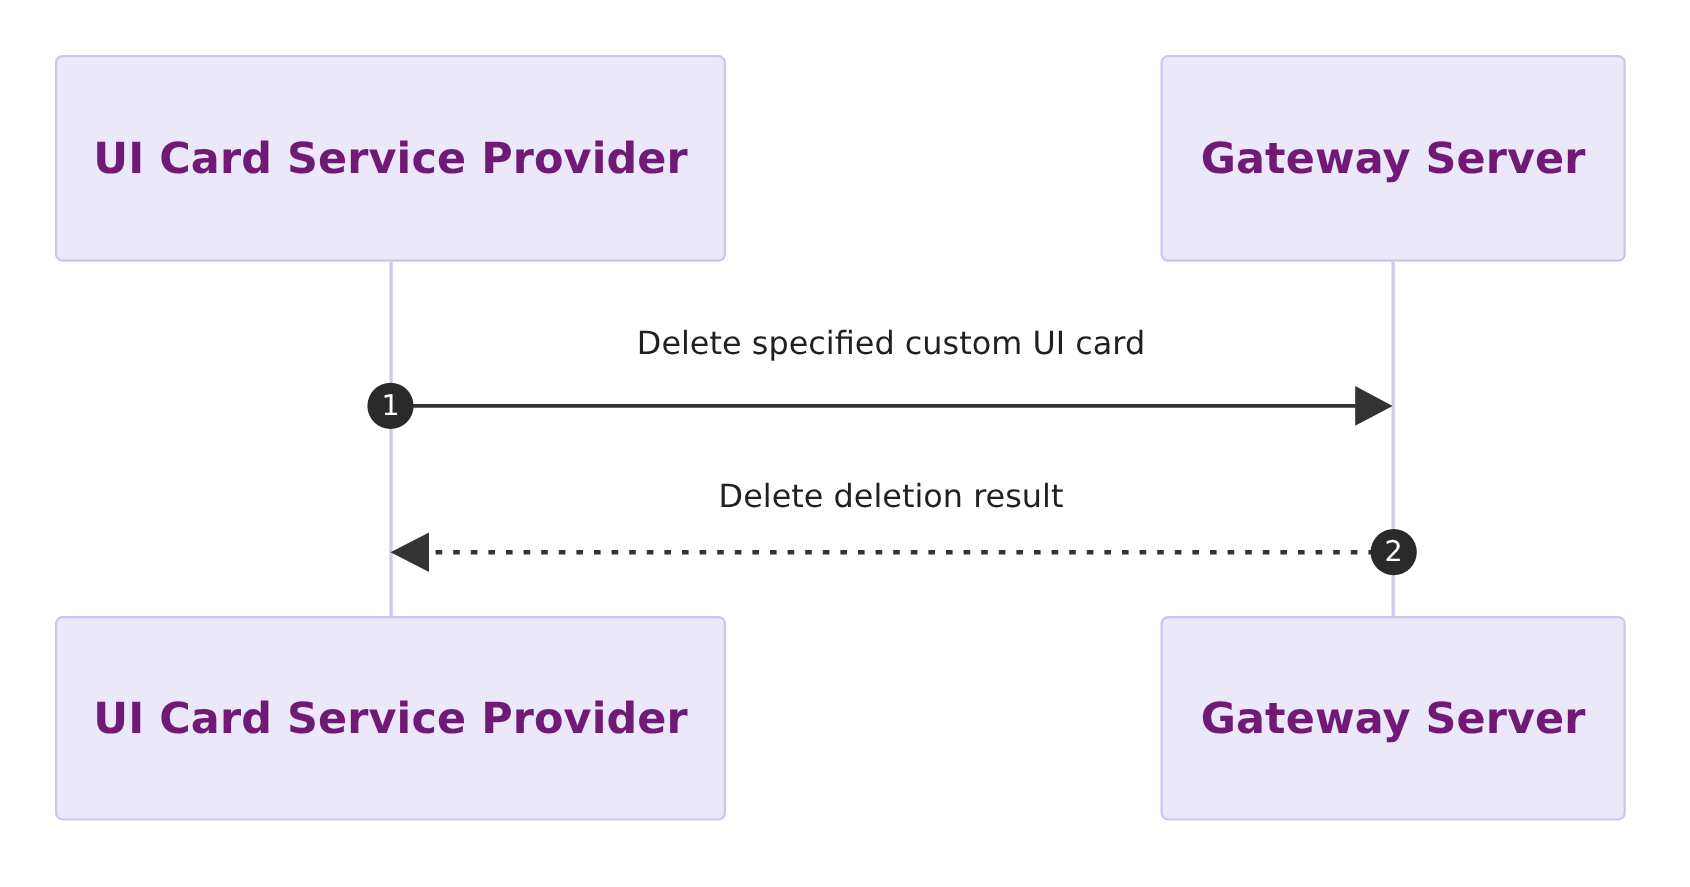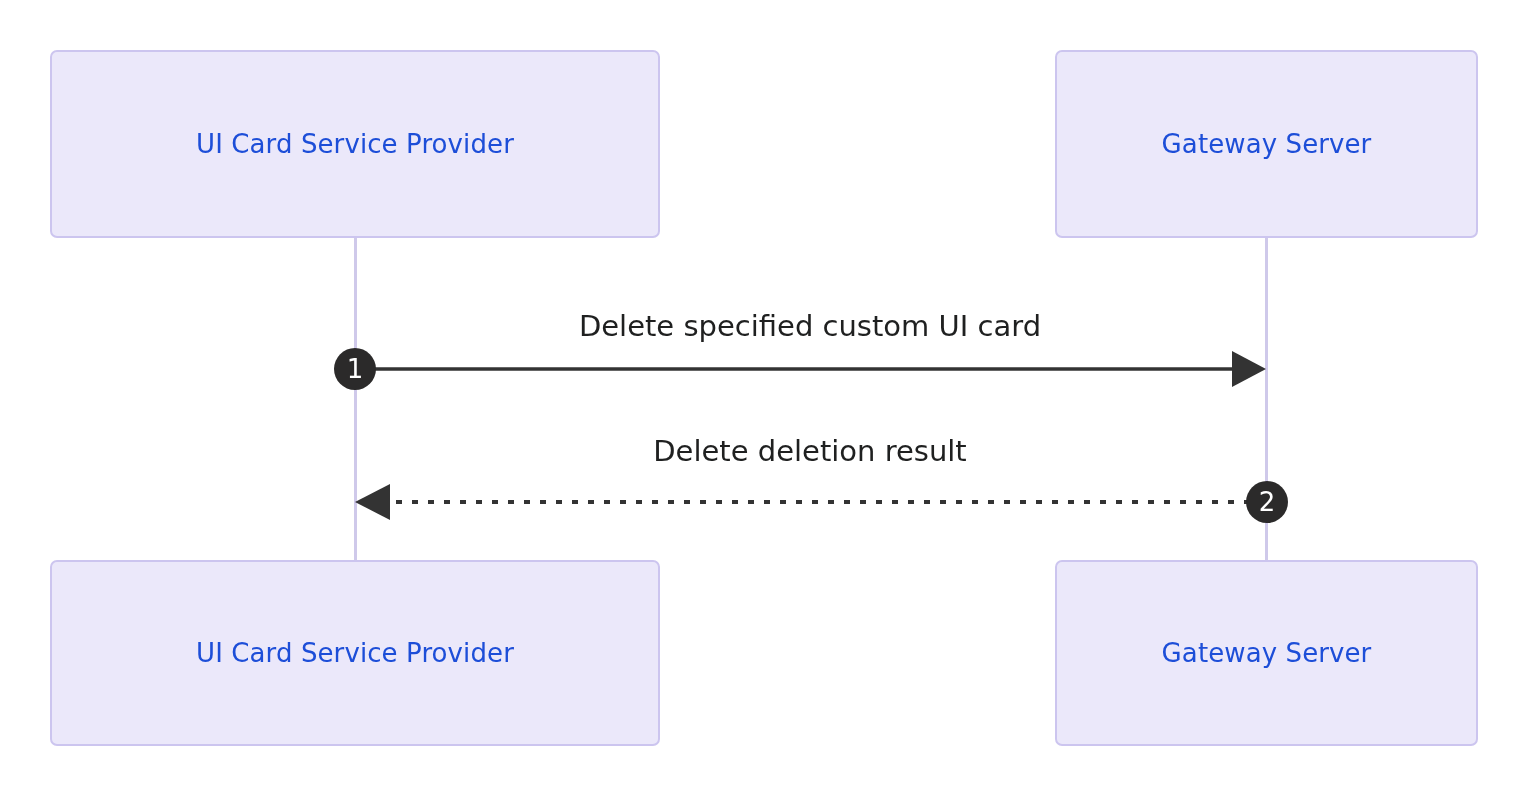--- a/index.html
+++ b/index.html
@@ -24,23 +24,23 @@
     box-sizing: border-box;
     background: #ebe8fa;
     border: 2px solid #ccc5ef;
     border-radius: 7px;
     display: flex;
     align-items: center;
     justify-content: center;
     z-index: 3;
   }
   .participant-label {
-    font-size: 26px;
-    font-weight: 400;
-    color: #1d4ed8;
+    font-size: 39px;
+    font-weight: 700;
+    color: #701a75;
     letter-spacing: 0.1px;
     white-space: nowrap;
     line-height: 1;
   }
   #participant-left-top   { left: 50px;   top: 50px;  width: 610px; height: 188px; }
   #participant-left-bottom{ left: 50px;   top: 560px; width: 610px; height: 186px; }
   #participant-right-top   { left: 1055px; top: 50px;  width: 423px; height: 188px; }
   #participant-right-bottom{ left: 1055px; top: 560px; width: 423px; height: 186px; }
 
   
@@ -68,21 +68,21 @@
   
   .message-label {
     position: absolute;
     font-size: 29px;
     color: #1f2020;
     white-space: nowrap;
     line-height: 1;
     z-index: 4;
     transform: translateX(-50%);
   }
-  #message-label-1 { left: 810px; top: 312px; }
+  #message-label-1 { left: 810px; top: 298px; }
   #message-label-2 { left: 810px; top: 437px; }
 
   
   .sequence-number {
     position: absolute;
     width: 42px;
     height: 42px;
     border-radius: 50%;
     background: #2b2a2a;
     color: #ffffff;

